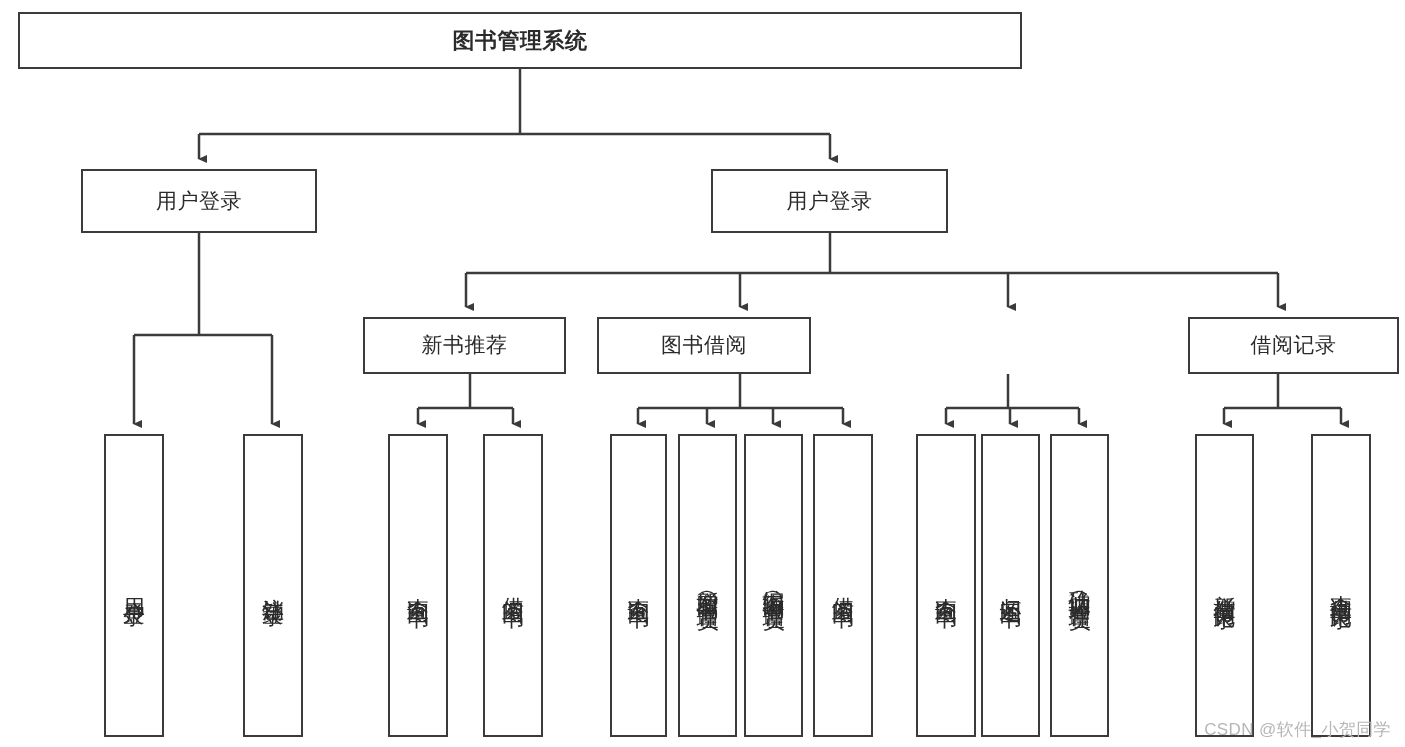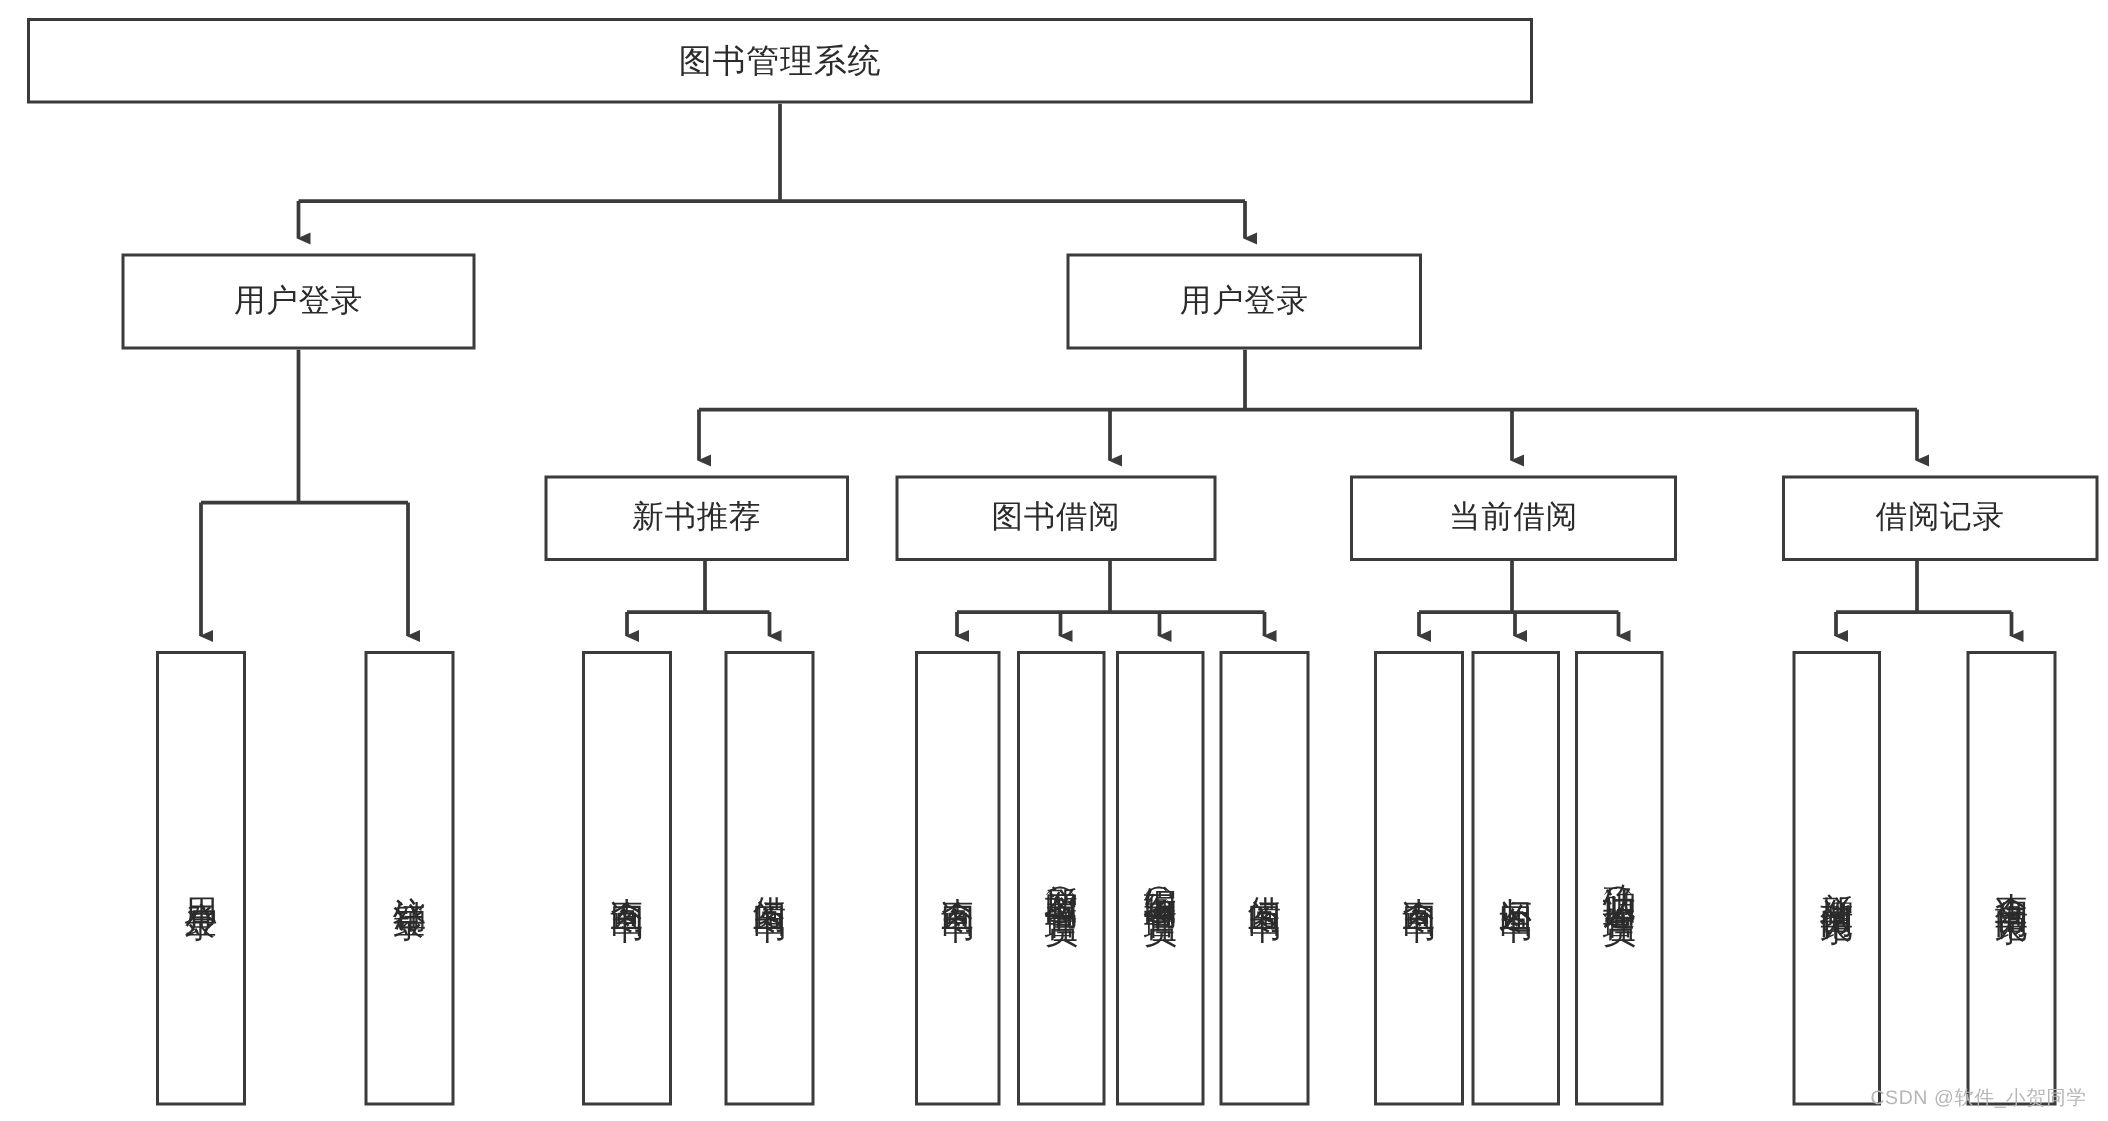--- a/index.html
+++ b/index.html
@@ -52,26 +52,27 @@
   .node-box.vertical .node-label {
     writing-mode: vertical-rl;
     text-orientation: upright;
     font-size: 22px;
     letter-spacing: 3px;
     line-height: 1;
     text-align: center;
   }
   #title-box .node-label {
     font-size: 22px;
+    font-weight: bold;
   }
   .watermark {
     position: absolute;
     right: 14px;
     bottom: 6px;
-    font-size: 13px;
+    font-size: 17px;
     color: #b6b6b6;
     white-space: nowrap;
     letter-spacing: 0.4px;
   }
 </style>
 </head>
 <body>
 
 <div id="diagram-root">
 
@@ -153,23 +154,20 @@
   </div>
 
   <div class="node-box horizontal" style="left:363px; top:317px; width:203px; height:57px;">
     <span class="node-label">新书推荐</span>
   </div>
 
   <div class="node-box horizontal" style="left:597px; top:317px; width:214px; height:57px;">
     <span class="node-label">图书借阅</span>
   </div>
 
-  <div class="node-box horizontal" style="left:900px; top:317px; width:218px; height:57px;">
-    <span class="node-label">当前借阅</span>
-  </div>
 
   <div class="node-box horizontal" style="left:1172px; top:317px; width:211px; height:57px;margin-left:16px;">
     <span class="node-label">借阅记录</span>
   </div>
 
   <div class="node-box vertical" style="left:104px; top:434px; width:60px; height:303px;">
     <span class="node-label">用户登录</span>
   </div>
 
   <div class="node-box vertical" style="left:243px; top:434px; width:60px; height:303px;">

